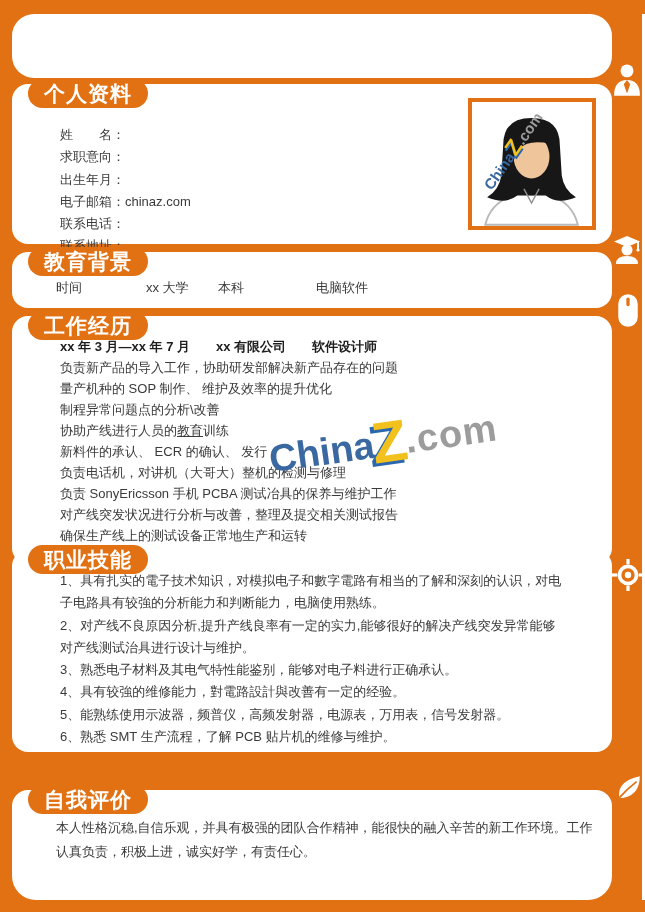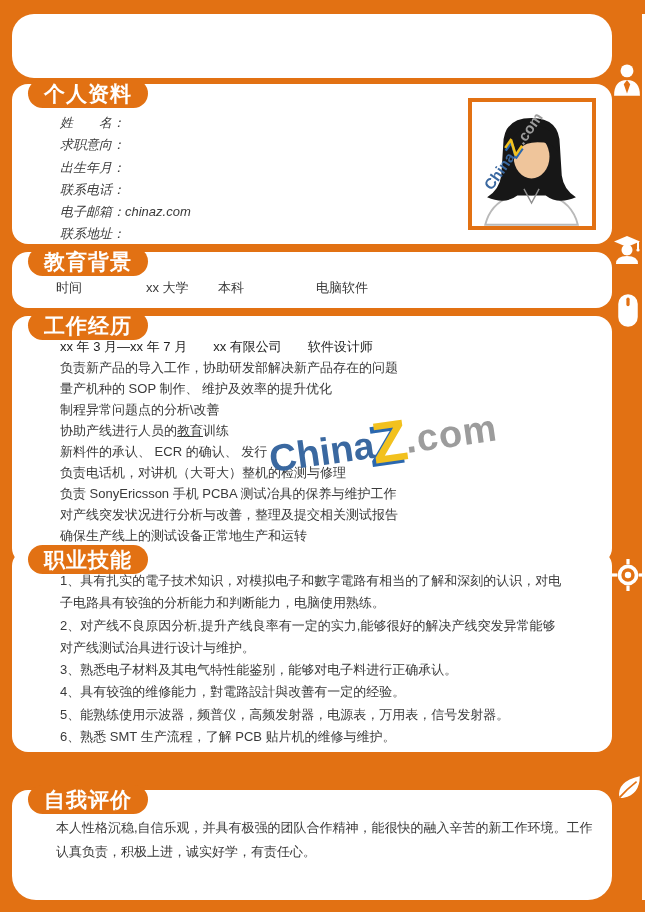--- a/index.html
+++ b/index.html
@@ -25,33 +25,33 @@
   .tab {
     position:absolute; top:-5px; left:16px;
     min-width:120px; height:29px; line-height:29px;
     background:#E27113; color:#fff;
     font-size:21px; font-weight:bold; text-align:center;
     padding:0 14px; border-radius:15px;
     letter-spacing:1px; z-index:3;
   }
   .content { position:relative; padding:26px 26px 0 48px; font-size:13px; z-index:1; }
   
-  .personal .content { padding-top:28px;font-style:italic; }
+  .personal .content { padding-top:40px; }
   .field-row { line-height:22.3px; white-space:pre; }
   .field-row .val { color:#3a3a3a; }
   
   .education .content { padding-top:27px;padding-left:44px; }
   .edu-row span { display:inline-block; }
   .edu-row span:nth-of-type(1){ width:90px; }
   .edu-row span:nth-of-type(2){ width:72px; }
   .edu-row span:nth-of-type(3){ width:98px; }
   
   .work .content { padding-top:20px; }
   .work-line { line-height:21px; }
-  .work-line.bold { font-weight:normal; color:#1d1d1d; }
+  .work-line.bold { font-weight:bold; color:#1d1d1d; }
   .udl { text-decoration:underline; }
   
   .skills .content { padding-top:20px; width:578px; }
   .skill-line { line-height:22.3px; }
   
   .selfeval .content { padding-top:26px; padding-right:14px;padding-left:44px; }
   .selfeval-text { line-height:24px; }
   
   .photo-frame {
     position:absolute; left:456px; top:14px; width:128px; height:132px;
@@ -92,23 +92,23 @@
 <div class="block personal">
   <div class="tab">个人资料</div>
   <div class="content">
 
       <div class="field-row"><span>姓　　名：</span><span class="val"></span></div>
 
       <div class="field-row"><span>求职意向：</span><span class="val"></span></div>
 
       <div class="field-row"><span>出生年月：</span><span class="val"></span></div>
 
+      <div class="field-row"><span>电子邮箱：</span><span class="val">chinaz.com</span></div>
+
       <div class="field-row"><span>联系电话：</span><span class="val"></span></div>
-
-      <div class="field-row"><span>电子邮箱：</span><span class="val">chinaz.com</span></div>
 
       <div class="field-row"><span>联系地址：</span><span class="val"></span></div>
     </div>
   <div class="photo-frame">
     <svg class="avatar-svg" width="120" height="118" viewBox="0 0 127 118">
       <path d="M14,118 Q20,94 44,87 L55,80 Q63,93 71,80 L82,87 Q106,94 112,118 Z" fill="#ffffff" stroke="#b9b9b9" stroke-width="2"></path>
       <path d="M55,62 L55,82 Q63,89 71,82 L71,62 Z" fill="#EFC59B"></path>
       <path d="M33,34 Q33,5 63,5 Q93,5 93,34 L95,66 Q97,81 110,89 Q91,97 78,87 L48,87 Q35,97 16,89 Q29,81 31,66 Z" fill="#171717"></path>
       <ellipse cx="63" cy="46" rx="19" ry="23" fill="#EFC59B"></ellipse>
       <path d="M41,52 Q35,16 68,13 Q91,16 92,42 Q87,33 76,31 Q58,29 51,37 Q44,44 43,56 Z" fill="#171717"></path>

